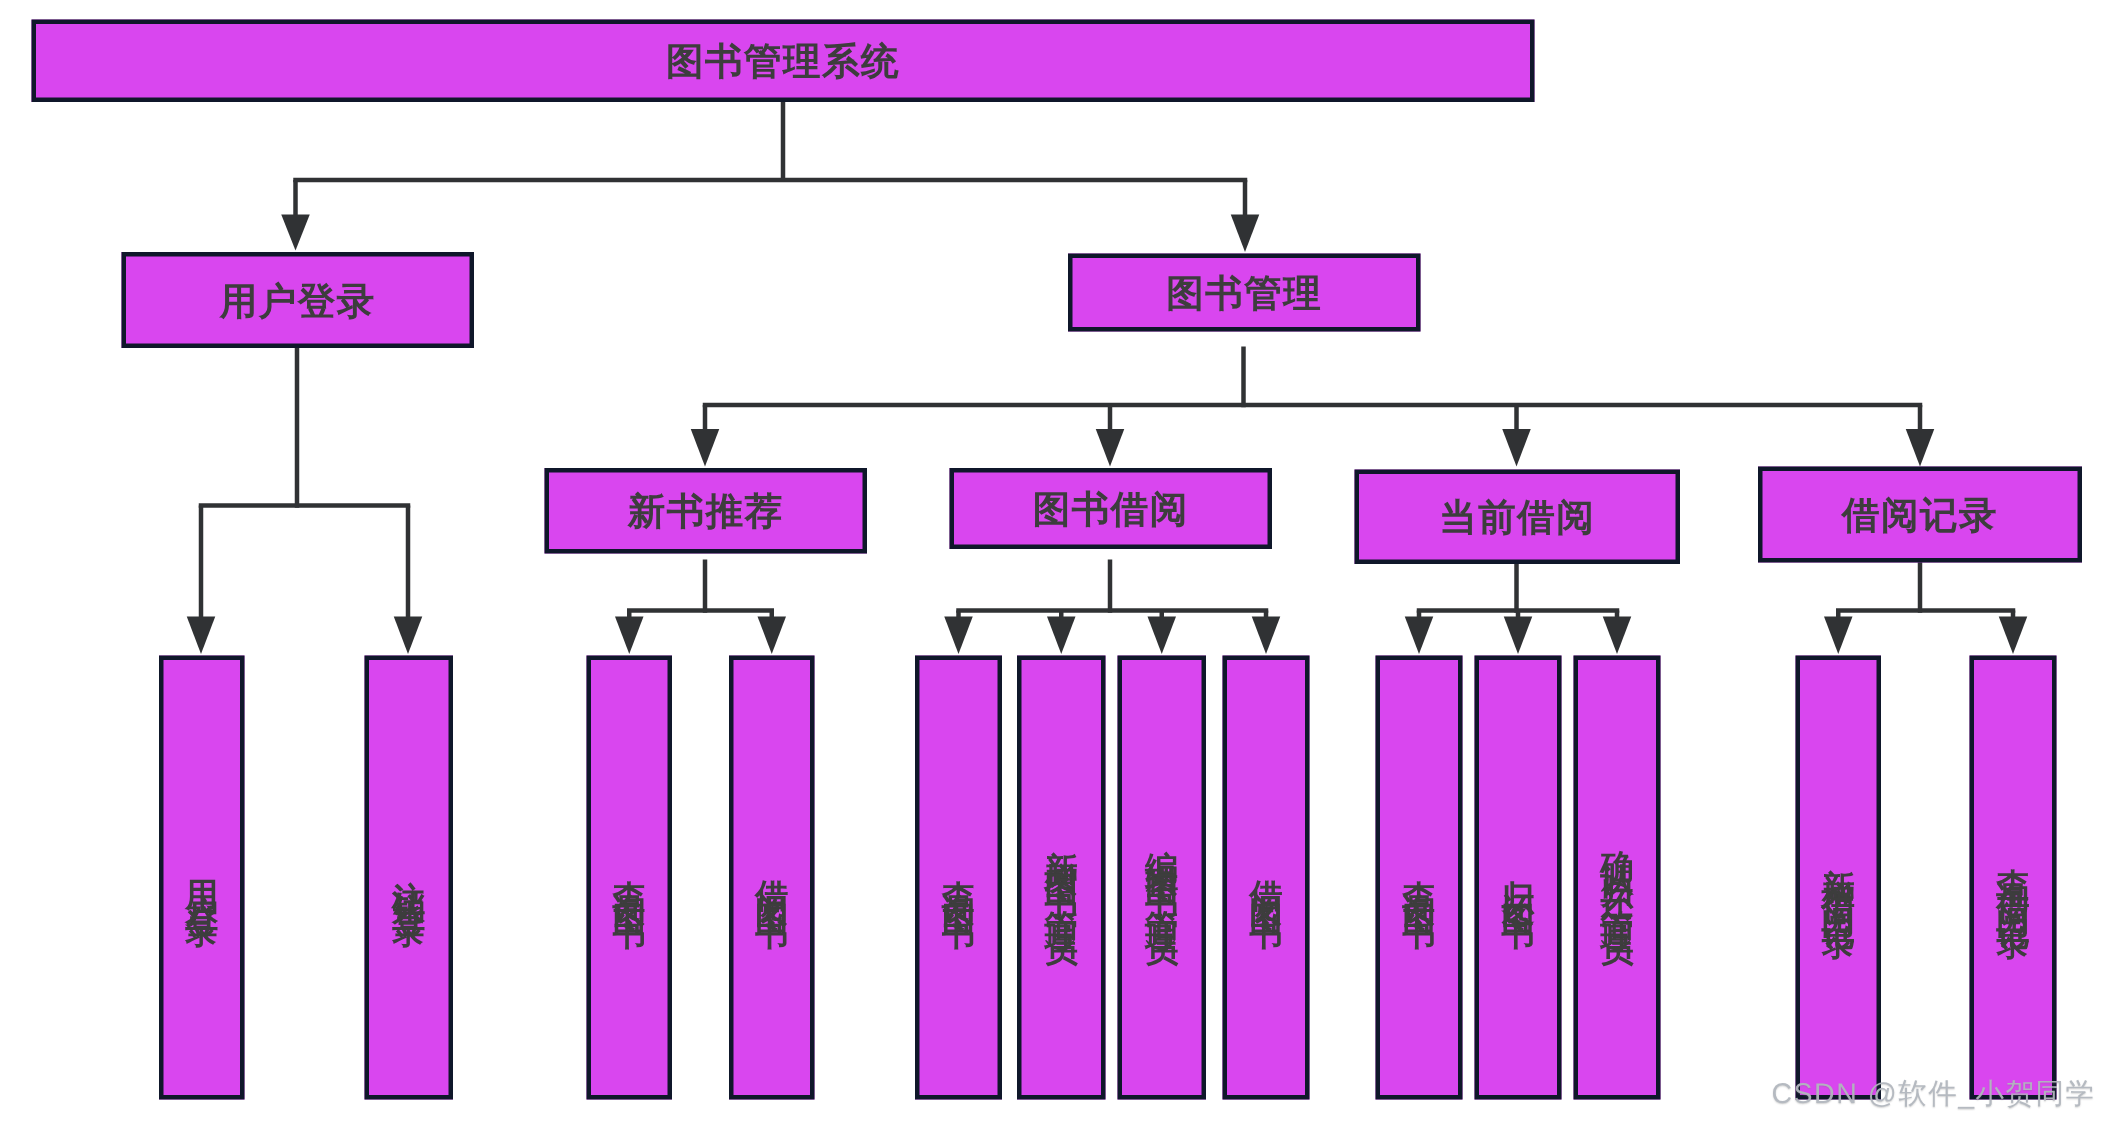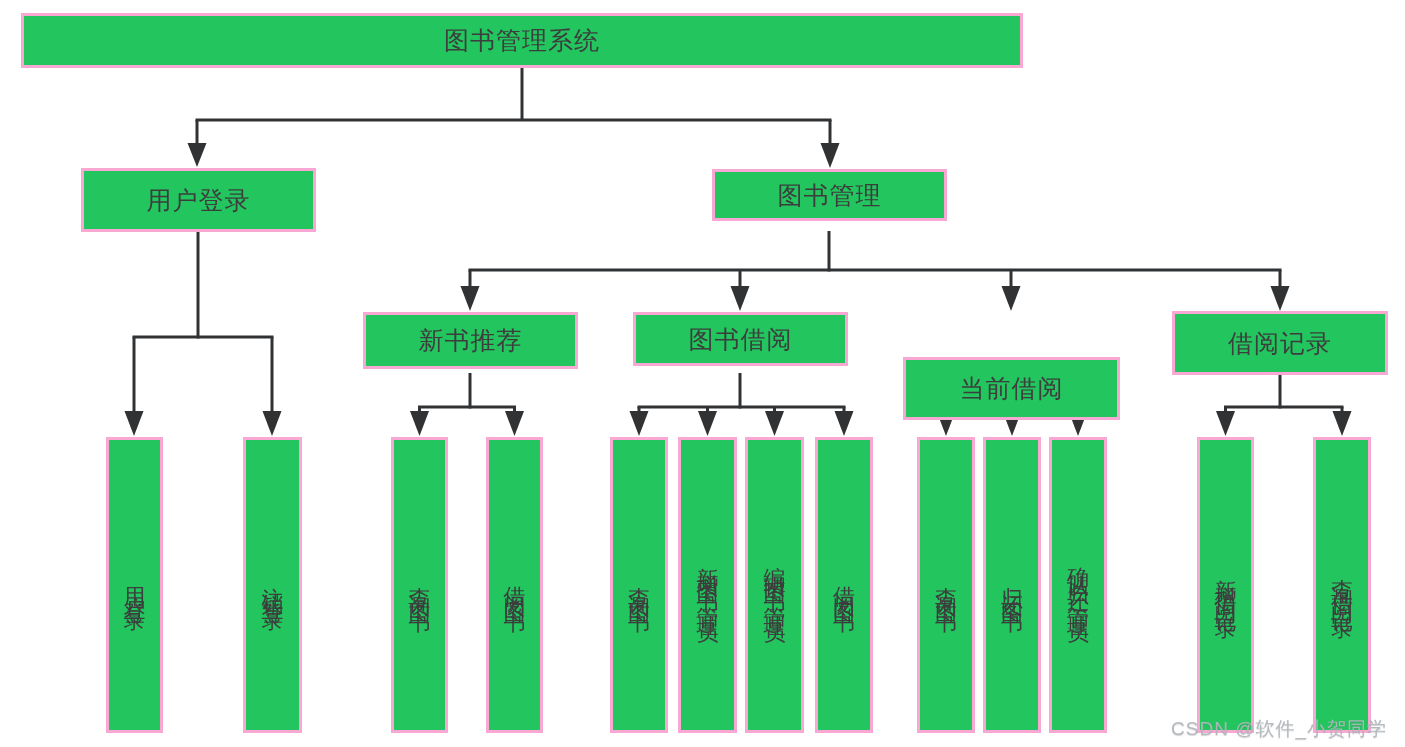--- a/index.html
+++ b/index.html
@@ -13,63 +13,64 @@
     color: #3d3d3d;
   }
   .connectors {
     position: absolute;
     left: 0; top: 0;
     width: 1405px; height: 747px;
   }
   .node {
     position: absolute;
     box-sizing: border-box;
-    background: #22c55e;
-    border: 3px solid #f9a8d4;
+    background: #d946ef;
+    border: 3px solid #0f172a;
     display: flex;
     align-items: center;
     justify-content: center;
     text-align: center;
+    font-weight: bold;
   }
   .hnode { font-size: 25px; letter-spacing: 1px; }
   .vnode { top: 437px; height: 296px; }
   .vnode span {
     writing-mode: vertical-rl;
     font-size: 22px;
     letter-spacing: 8px;
     line-height: 1;
     white-space: nowrap;
   }
   
   .n-root      { left: 21px;   top: 13px;  width: 1002px; height: 55px; }
   
   .n-userlogin { left: 81px;   top: 168px; width: 235px;  height: 64px; }
   .n-bookmgmt  { left: 712px;  top: 169px; width: 235px;  height: 52px; }
   
   .n-l3-1 { left: 363px;  top: 312px; width: 215px; height: 57px; }
   .n-l3-2 { left: 633px;  top: 312px; width: 215px; height: 54px; }
-  .n-l3-3 { left: 903px;  top: 313px; width: 217px; height: 63px; margin-top: 44px; }
+  .n-l3-3 { left: 903px;  top: 313px; width: 217px; height: 63px; }
   .n-l3-4 { left: 1172px; top: 311px; width: 216px; height: 64px; }
   
   .n-g1c1 { left: 106px;  width: 57px; }
   .n-g1c2 { left: 243px;  width: 59px; }
   .n-g2c1 { left: 391px;  width: 57px; }
   .n-g2c2 { left: 486px;  width: 57px; }
   .n-g3c1 { left: 610px;  width: 58px; }
   .n-g3c2 { left: 678px;  width: 59px; }
   .n-g3c3 { left: 745px;  width: 59px; }
   .n-g3c4 { left: 815px;  width: 58px; }
   .n-g4c1 { left: 917px;  width: 58px; }
   .n-g4c2 { left: 983px;  width: 58px; }
   .n-g4c3 { left: 1049px; width: 58px; }
   .n-g5c1 { left: 1197px; width: 57px; }
   .n-g5c2 { left: 1313px; width: 58px; }
   .watermark {
     position: absolute;
-    right: 18px;
+    right: 8px;
     bottom: 5px;
     font-size: 19px;
     color: #b2b7be;
     opacity: 0.95;
     letter-spacing: 1px;
     z-index: 5;
     text-shadow: 0 1px 1px rgba(120,120,120,0.35);
   }
 </style>
 </head>

